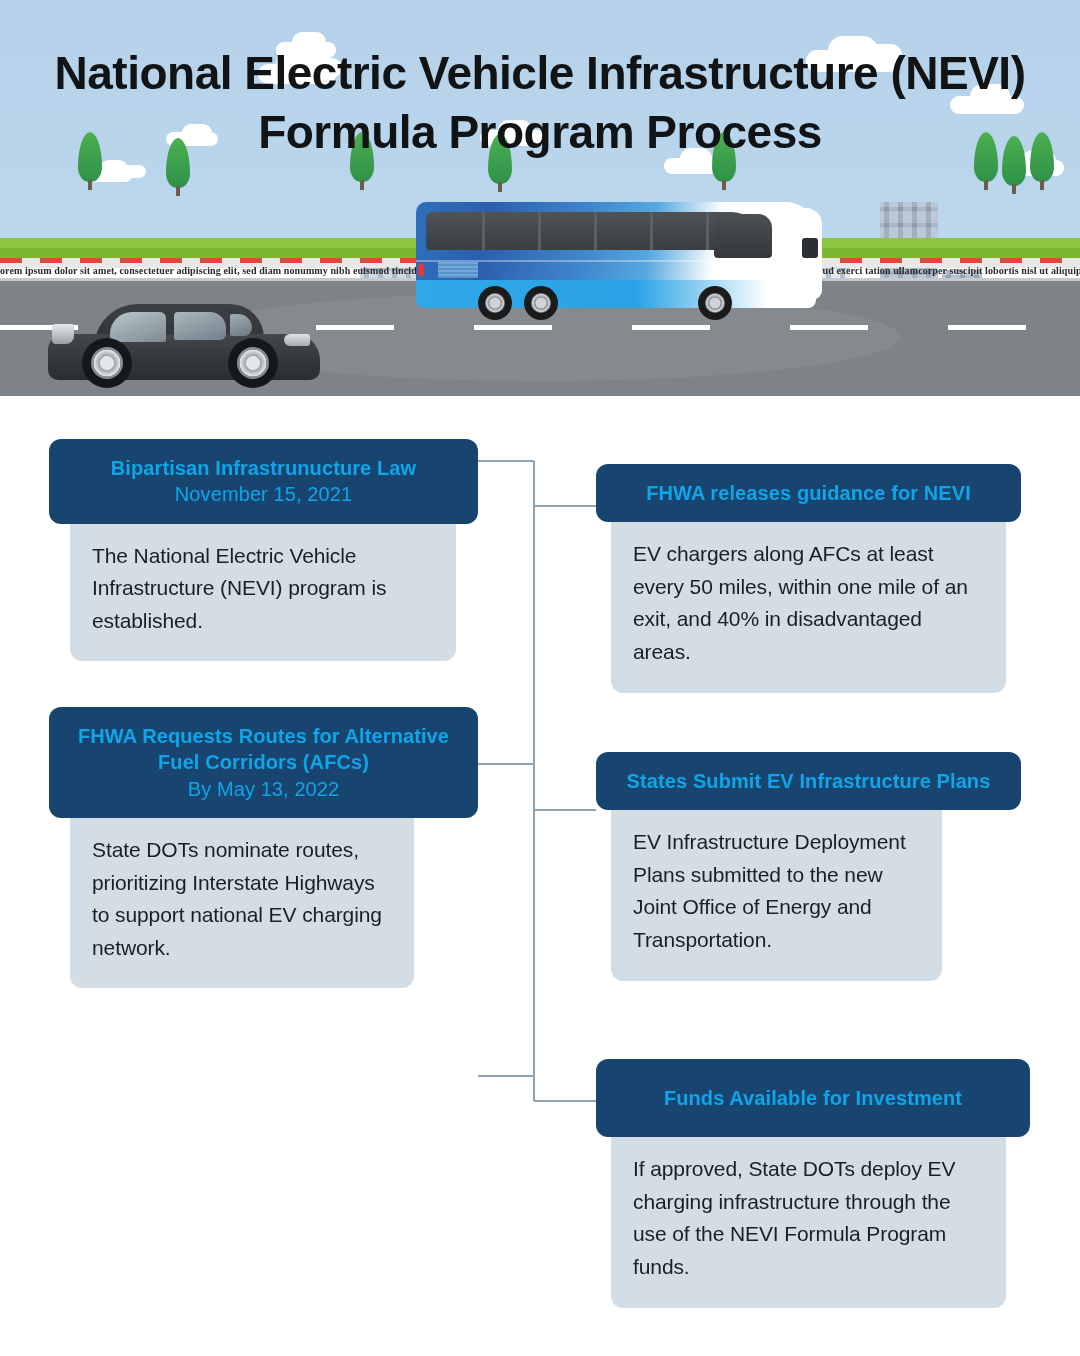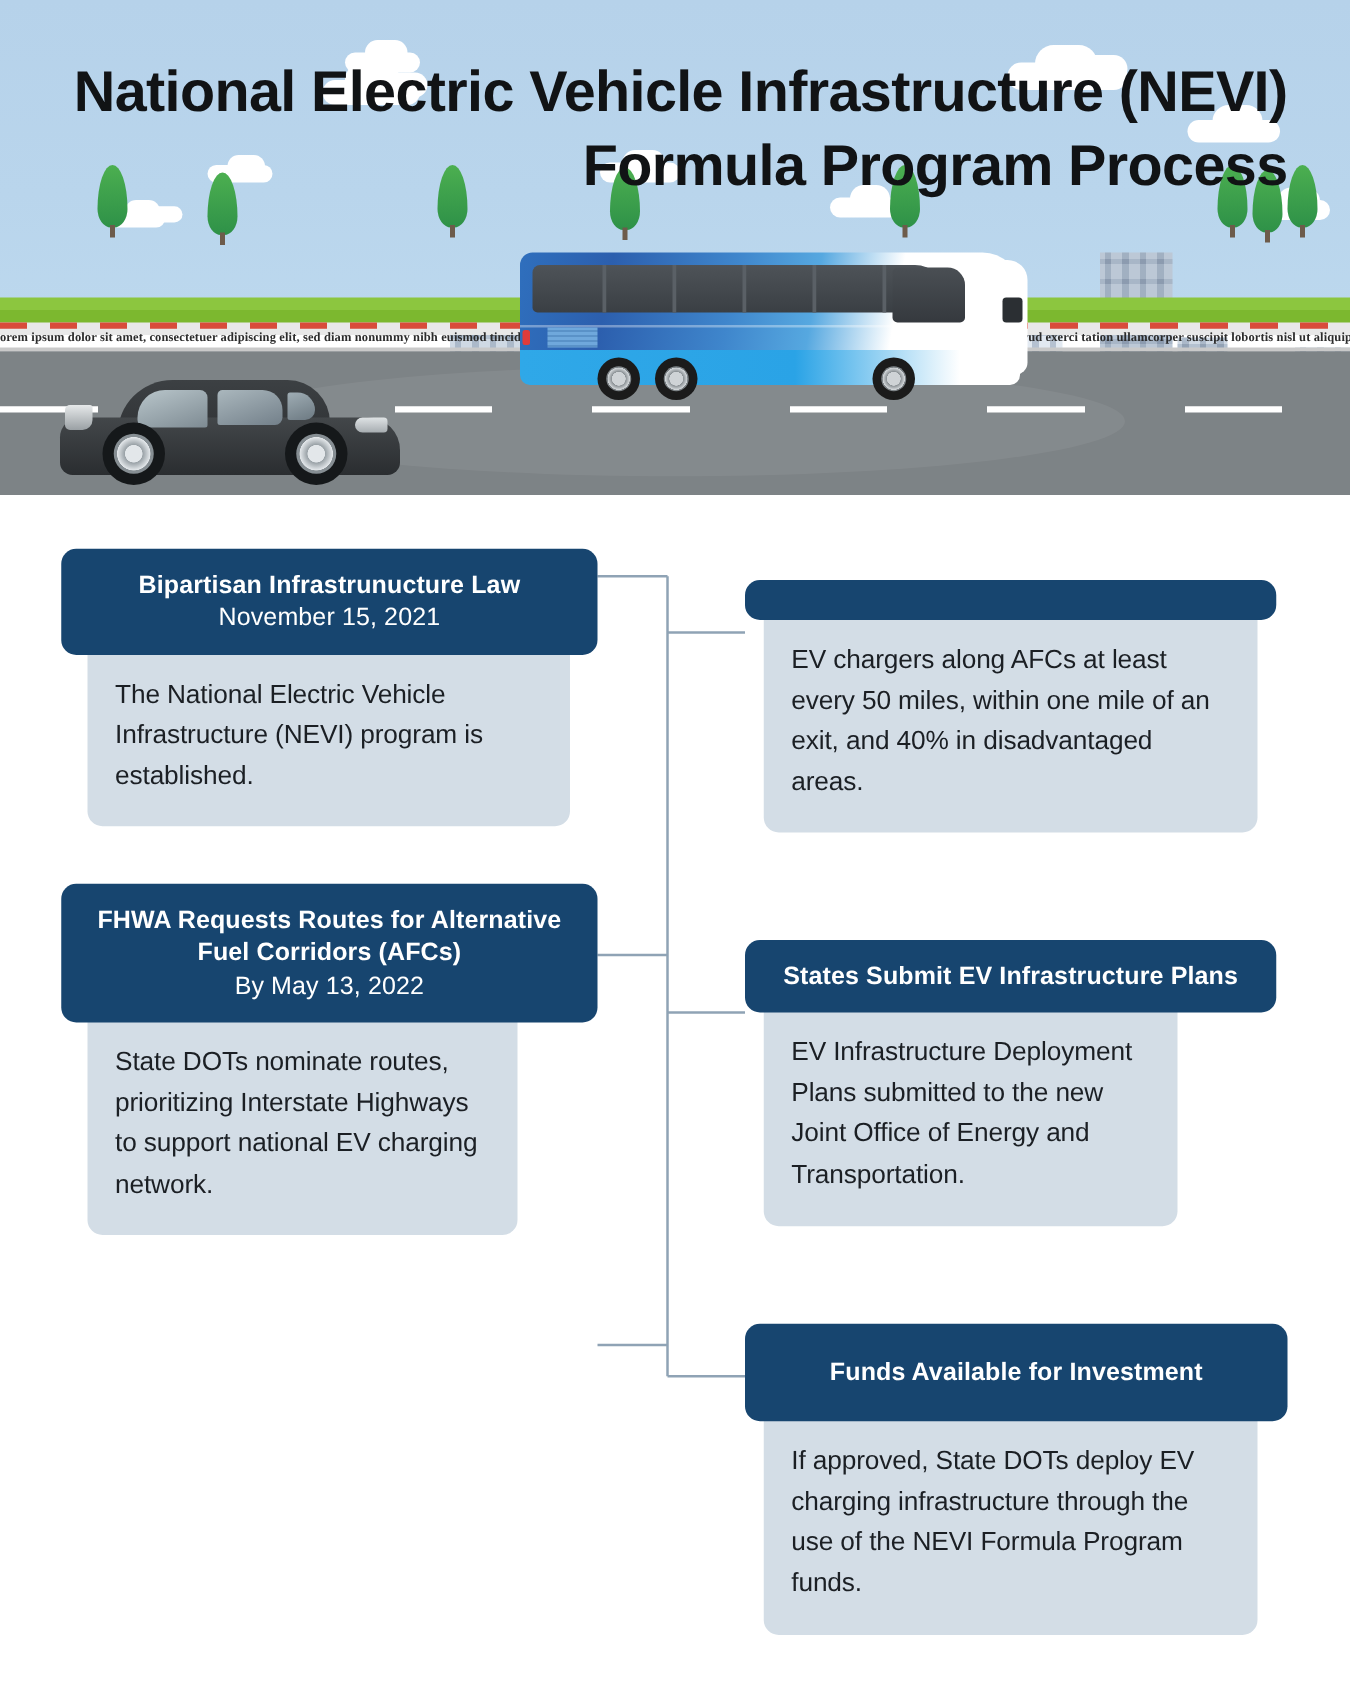--- a/index.html
+++ b/index.html
@@ -167,33 +167,33 @@
   }
   .car .wheel::after {
     content:""; position:absolute; left:9px; top:9px; width:32px; height:32px;
     background:radial-gradient(circle,#e3e7ea 30%, #9aa2a7 32%, #e3e7ea 58%, #868e93 60%);
     border-radius:50%;
   }
 
   
   .title {
     position:absolute; left:50px; top:44px; width:980px;
-    text-align:right; color:#111315;
+    text-align:center; color:#111315;
     font-size:46px; font-weight:700; line-height:1.28; letter-spacing:-.5px;
   }
   .title .l2 { display:block; }
 
   
   .flow { position:absolute; left:0; top:396px; width:1080px; height:960px; }
 
   .connectors { position:absolute; left:0; top:0; width:1080px; height:960px; }
 
   .card { position:absolute; }
   .card .head {
-    position:relative; background:#17456f; color:#ffffff;
+    position:relative; background:#17456f; color:#0ea5e9;
     border-radius:12px; padding:16px 18px; text-align:center;
     font-size:20px; font-weight:700; line-height:1.32; letter-spacing:.1px;
     z-index:3;
   }
   .card .head .date { display:block; font-weight:500; }
   .card .body {
     position:relative; background:#d3dde6; color:#1b1f24;
     border-radius:0 0 12px 12px; padding:18px 22px 24px 22px;
     font-size:21px; line-height:1.55; letter-spacing:-.1px;
     z-index:1; margin-top:-12px; padding-top:28px;
@@ -409,20 +409,21 @@
     <div class="card left" style="left:49px; top:43px; width:429px;">
       <div class="head">
         <span>Bipartisan Infrastrunucture Law</span>
         <span class="date">November 15, 2021</span>
       </div>
       <div class="body" style="width:386px;">The National Electric Vehicle Infrastructure (NEVI) program is established.</div>
     </div>
 
     <div class="card right" style="left:596px; top:68px; width:425px;">
       <div class="head">
+        <span>FHWA releases guidance for NEVI</span>
       </div>
       <div class="body" style="width:395px;">EV chargers along AFCs at least every 50 miles, within one mile of an exit, and 40% in disadvantaged areas.</div>
     </div>
 
     <div class="card left" style="left:49px; top:311px; width:429px;">
       <div class="head">
         <span>FHWA Requests Routes for Alternative Fuel Corridors (AFCs)</span>
         <span class="date">By May 13, 2022</span>
       </div>
       <div class="body" style="width:344px;">State DOTs nominate routes, prioritizing Interstate Highways to support national EV charging network.</div>

